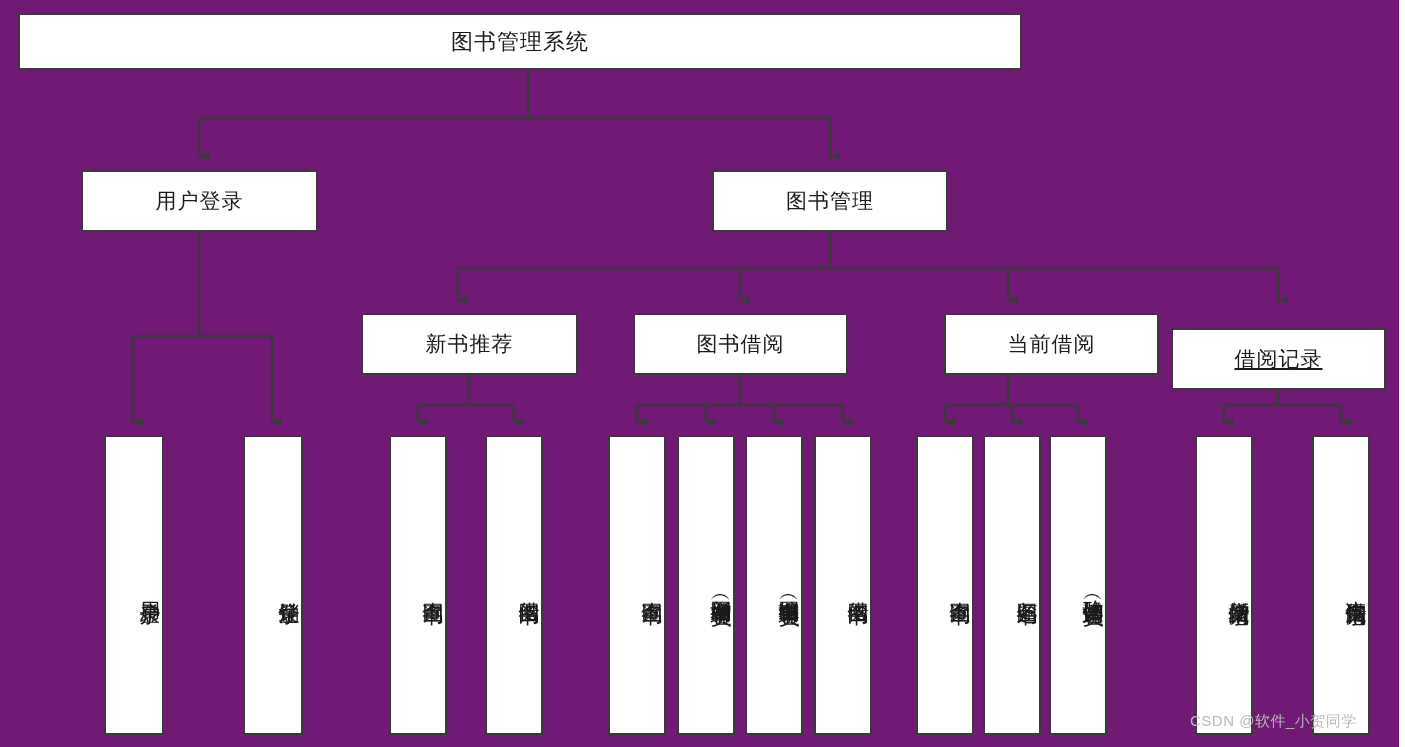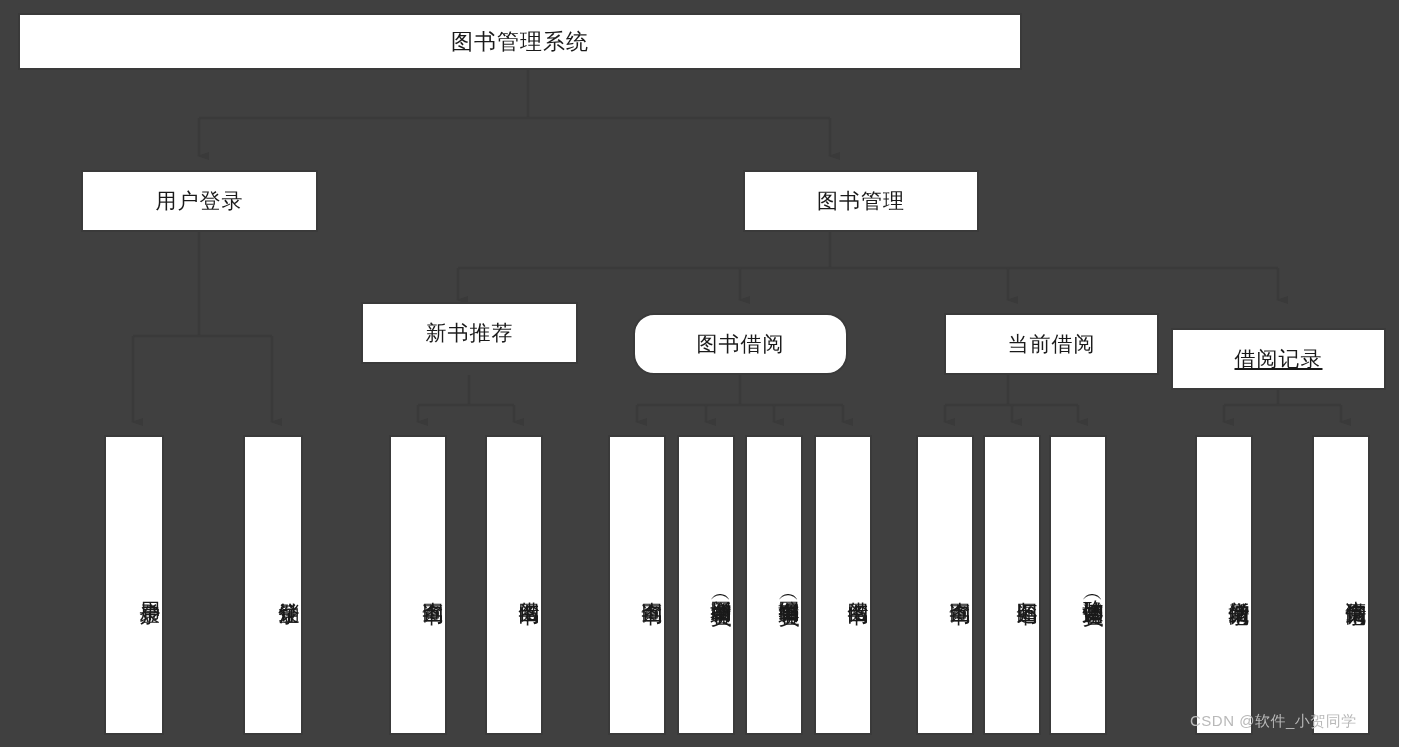--- a/index.html
+++ b/index.html
@@ -7,21 +7,21 @@
     padding: 0;
     background: #ffffff;
   }
   body {
     font-family: "Liberation Sans", "DejaVu Sans", sans-serif;
   }
   #canvas {
     position: relative;
     width: 1399px;
     height: 747px;
-    background: #404040;
+    background: #701a75;
     overflow: hidden;
   }
   .node {
     position: absolute;
     box-sizing: border-box;
     border: 2px solid #3a3a3a;
     background: #ffffff;
     display: flex;
     align-items: center;
     justify-content: center;
@@ -125,28 +125,28 @@
     </g>
   </svg>
 
   <div class="node node-root" style="left:18px; top:13px; width:1004px; height:57px;">
     <span>图书管理系统</span>
   </div>
 
   <div class="node node-h" style="left:81px; top:170px; width:237px; height:62px;">
     <span>用户登录</span>
   </div>
-  <div class="node node-h" style="left:743px; top:170px; width:236px; height:62px;">
+  <div class="node node-h" style="left:712px; top:170px; width:236px; height:62px;">
     <span>图书管理</span>
   </div>
 
-  <div class="node node-h" style="left:361px; top:302px; width:217px; height:62px;">
+  <div class="node node-h" style="left:361px; top:313px; width:217px; height:62px;">
     <span>新书推荐</span>
   </div>
-  <div class="node node-h" style="left:633px; top:313px; width:215px; height:62px;border-radius:21px;">
+  <div class="node node-h" style="left:633px; top:313px; width:215px; height:62px;">
     <span>图书借阅</span>
   </div>
   <div class="node node-h" style="left:944px; top:313px; width:215px; height:62px;">
     <span>当前借阅</span>
   </div>
   <div class="node node-h" style="left:1171px; top:328px; width:215px; height:62px;text-decoration:underline;">
     <span>借阅记录</span>
   </div>
 
   <div class="node node-v" style="left:104px; top:435px; width:60px; height:300px;">

